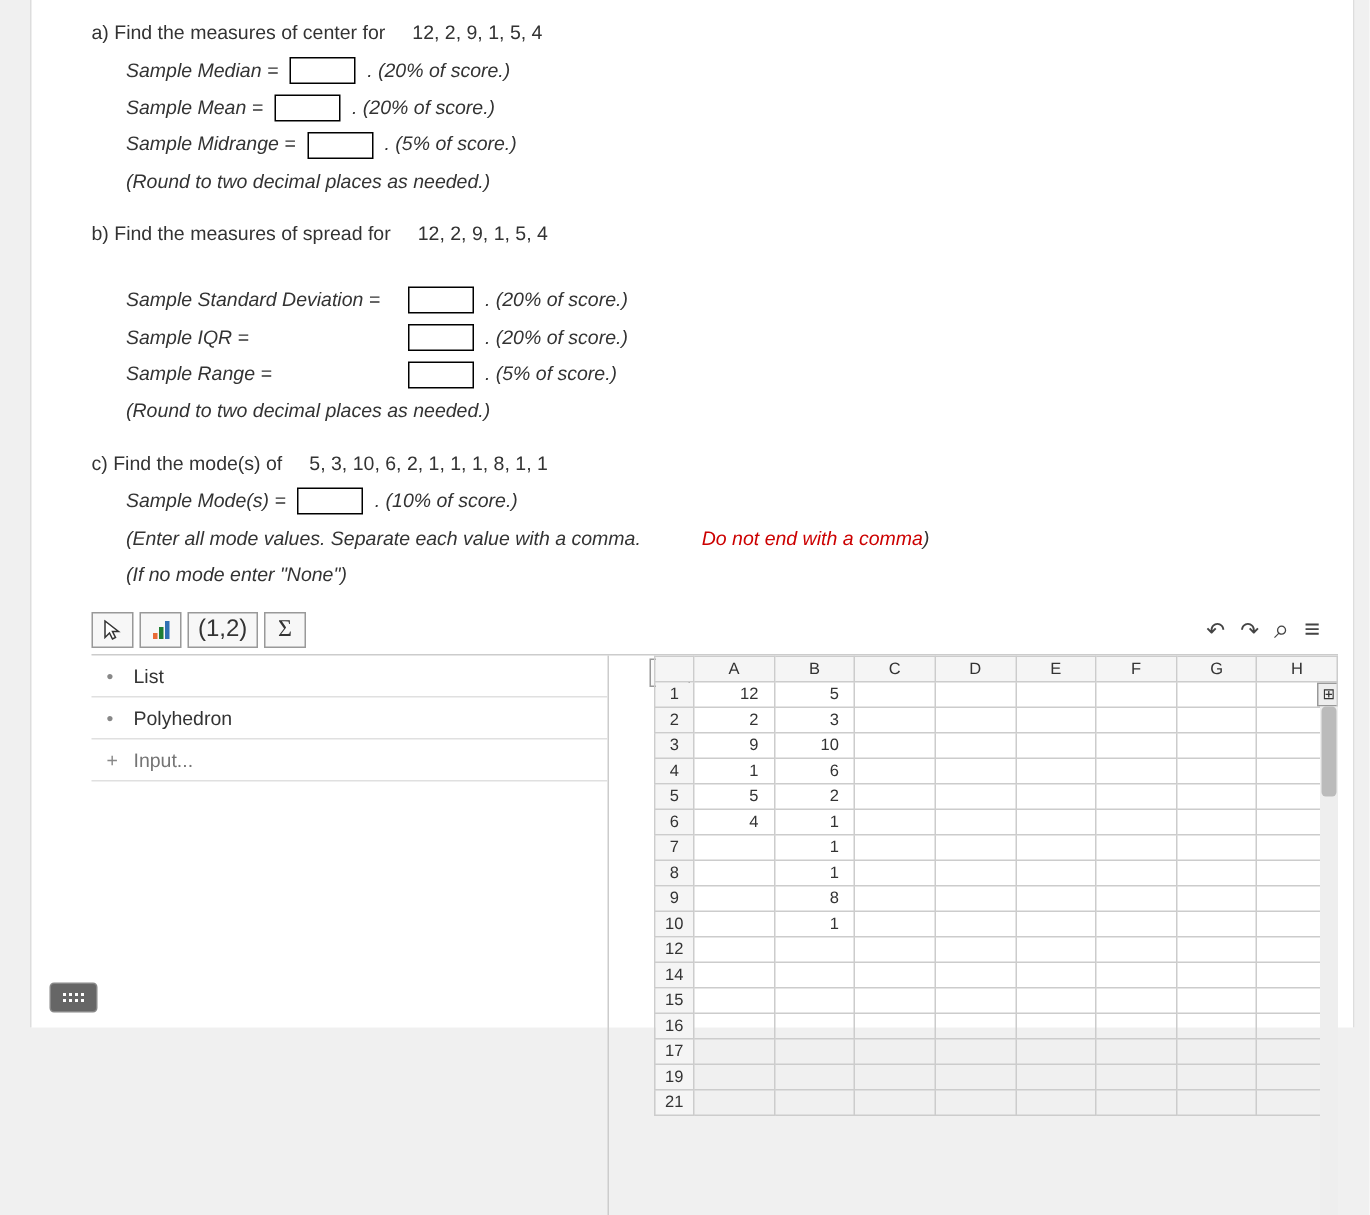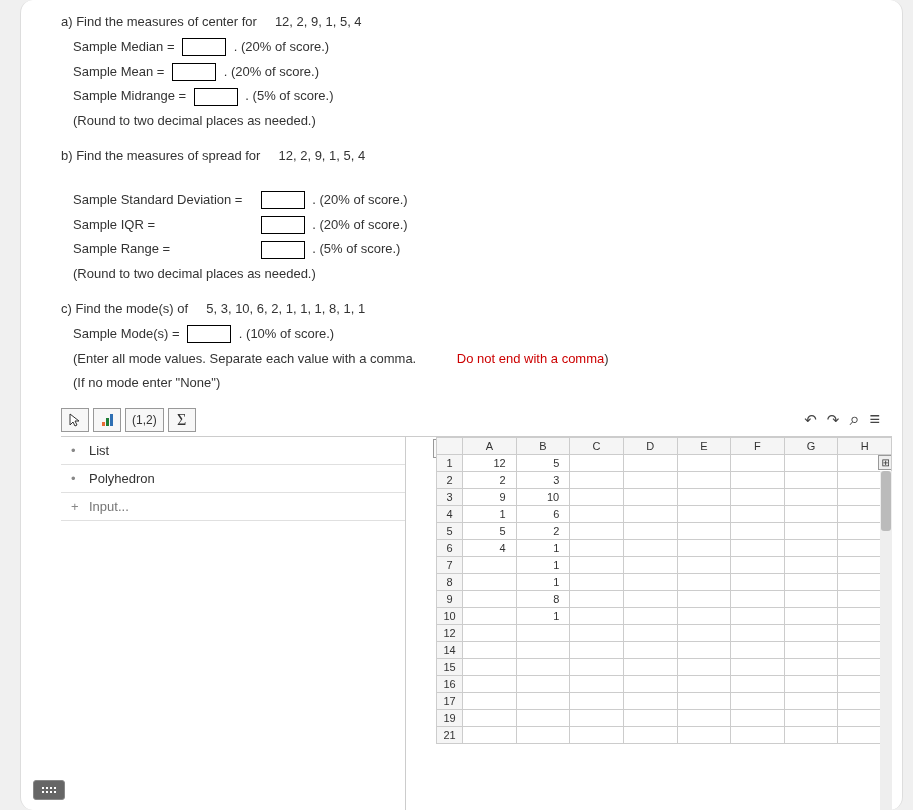--- a/index.html
+++ b/index.html
@@ -10,51 +10,50 @@
     background: #f0f0f0;
     width: 913px;
     height: 810px;
     overflow: hidden;
     position: relative;
   }
   .page {
     background: #fff;
     margin-left: 20px;
     margin-right: 10px;
-    height: 810px;
+    height: 685px;
     position: relative;
     border-left: 1px solid #ddd;
     border-right: 1px solid #ddd;
-    border-radius: 13px;
   }
   .content { padding: 8px 20px 0 40px; }
   .section { margin-bottom: 14px; }
   .line { margin: 4px 0; line-height: 1.6; }
-  .indent1 { margin-left: 12px; }
+  .indent1 { margin-left: 23px; font-style: italic; }
   .inputbox {
     display: inline-block;
     width: 44px;
     height: 18px;
     border: 1px solid #000;
     vertical-align: middle;
     background: #fff;
     margin: 0 4px;
   }
   .rednote { color: #c00; padding-left: 37px; }
   
   .toolbar-upper {
     margin: 6px 0 0 40px;
     display: flex;
     gap: 4px;
   }
   .tbtn {
     border: 1px solid #999;
     background: #f7f7f7;
     padding: 3px 6px;
-    font-size: 12px;
+    font-size: 16px;
     display: inline-flex;
     align-items: center;
     justify-content: center;
     min-width: 28px;
     height: 24px;
   }
   .barsicon { display:flex; align-items:flex-end; gap:1px; height:12px;}
   .barsicon span{ width:3px; background:#1e7e34;}
   .barsicon span:nth-child(1){height:4px; background:#e86b36;}
   .barsicon span:nth-child(2){height:8px;}

